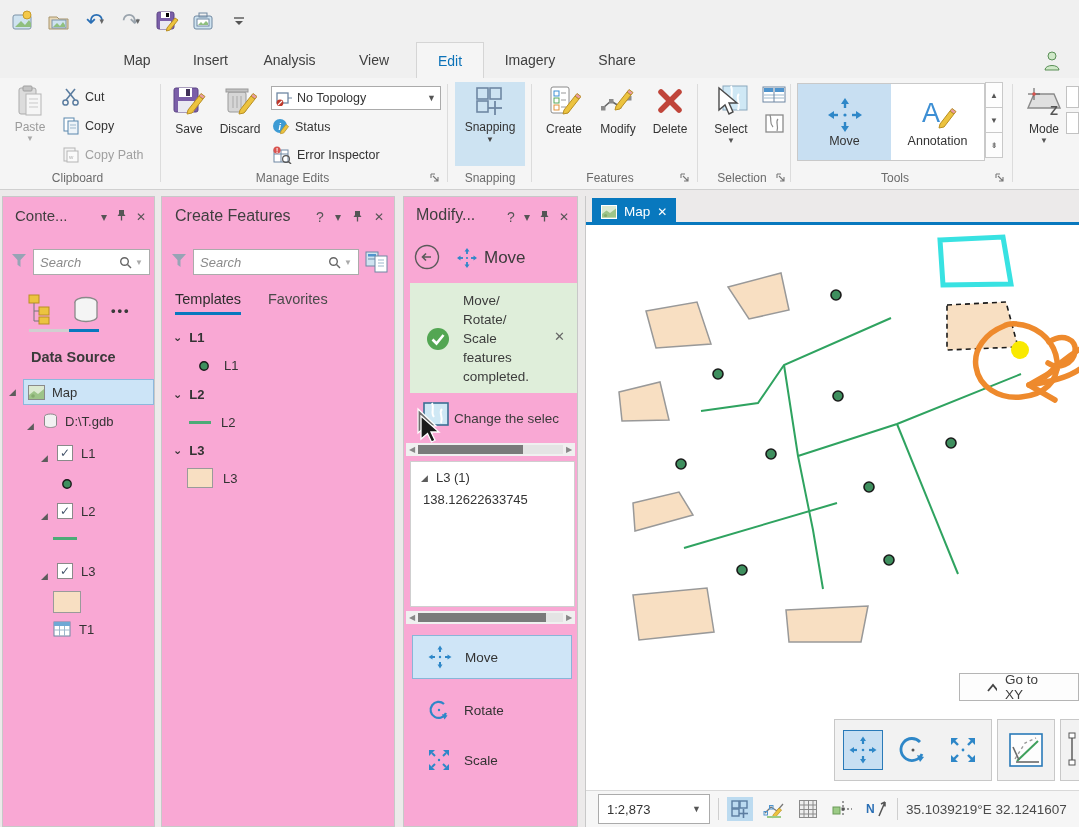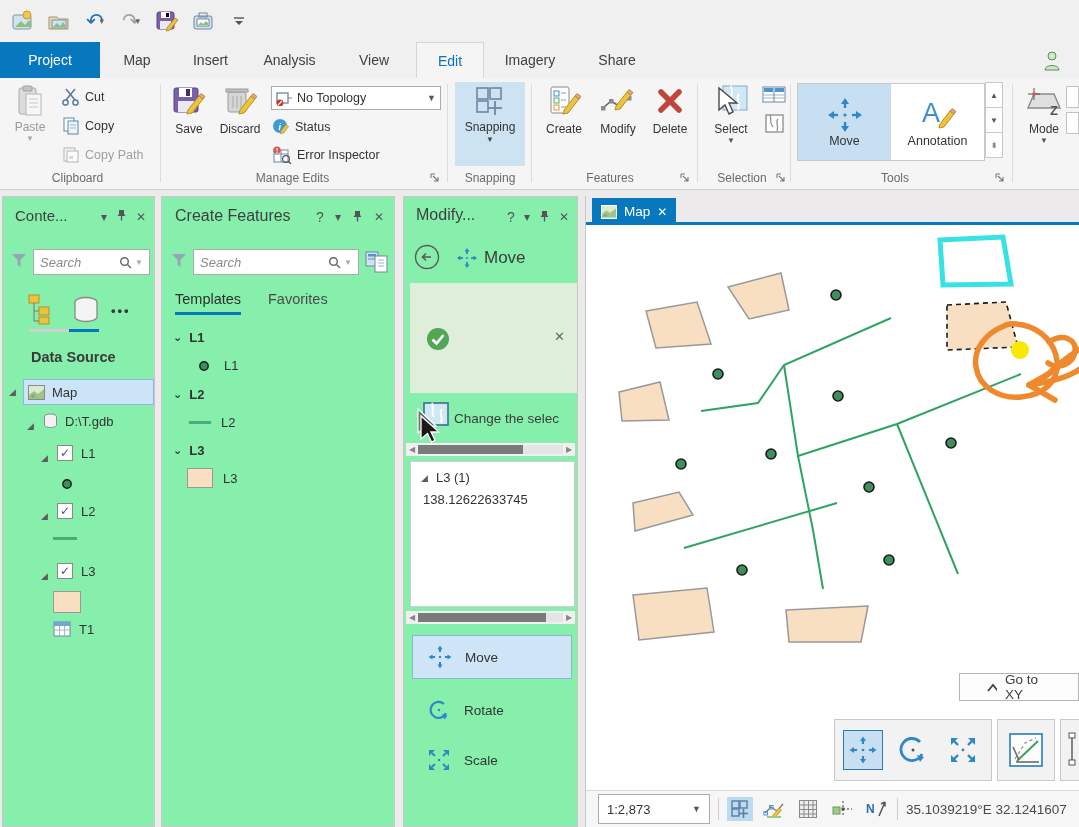--- a/index.html
+++ b/index.html
@@ -39,21 +39,21 @@
   .combo .caret { margin-left:auto; color:#555; font-size:9px; }
   .hl { background:#cde3f2; }
   .gallery { position:absolute; background:#fff; border:1px solid #c9c9c9; display:flex; }
   .gcell { width:93px; height:76px; display:flex; flex-direction:column; align-items:center; justify-content:center; font-size:12.5px; color:#333; cursor:default; }
   .gcell.sel { background:#c8dff2; }
   .spincol { position:absolute; display:flex; flex-direction:column; }
   .spinbtn { width:18px; height:26px; background:#fdfdfd; border:1px solid #c9c9c9; margin-top:-1px; display:flex; align-items:center; justify-content:center; color:#555; font-size:8px; }
   .partialbox { position:absolute; background:#fff; border:1px solid #c2c2c2; }
 
   
-  .panel { position:absolute; top:6px; height:631px; background:#86efac; border:1px solid #c8c8c8; overflow:hidden;padding-left:20px; }
+  .panel { position:absolute; top:6px; height:631px; background:#f9a8d4; border:1px solid #c8c8c8; overflow:hidden;padding-left:20px; }
   #workspace { position:absolute; left:0; top:190px; width:1079px; height:637px; background:#eceaea; }
   .ptitle { position:absolute; font-size:15px; color:#3f3f3f; white-space:nowrap; }
   .pctrl { position:absolute; display:flex; align-items:center; gap:12px; color:#555; font-size:12px; }
   .pctrl span { cursor:default; }
   .searchbox { position:absolute; height:26px; background:#fff; border:1px solid #ababab; display:flex; align-items:center; padding:0 6px; }
   .searchbox .ph { font-style:italic; color:#8a8a8a; font-size:13px; flex:1; }
   .searchbox .mini-caret { color:#aaa; font-size:8px; margin-left:3px; }
   .treelbl { font-size:13px; color:#333; white-space:nowrap; }
   .expander { color:#5c5c5c; font-size:9px; display:inline-block; transform:rotate(0deg); }
   .checkbox { width:16px; height:16px; background:#fff; border:1px solid #8a8a8a; display:inline-flex; align-items:center; justify-content:center; color:#44546a; font-size:12px; font-weight:bold; }
@@ -136,21 +136,20 @@
       <div class="qat-btn">
         <svg width="12" height="12">
             <line x1="1" y1="3" x2="11" y2="3" stroke="#555" stroke-width="1.4"></line>
             <path d="M2 6 L10 6 L6 10 Z" fill="#555"></path>
           </svg>
       </div>
     </div>
   </div>
 
   <div id="tabrow">
-    <div class="rtab project" style="left:0;width:100px;">Project</div>
     <div class="rtab" style="left:100px;width:74px;">Map</div>
     <div class="rtab" style="left:174px;width:73px;">Insert</div>
     <div class="rtab" style="left:247px;width:85px;">Analysis</div>
     <div class="rtab" style="left:332px;width:84px;">View</div>
     <div class="rtab active" style="left:416px;width:68px;">Edit</div>
     <div class="rtab" style="left:484px;width:92px;">Imagery</div>
     <div class="rtab" style="left:576px;width:82px;">Share</div>
     <div class="person">
       <svg width="18" height="20">
           <circle cx="9" cy="5" r="4" fill="#cfe8c8" stroke="#5a8f57"></circle>
@@ -594,20 +593,21 @@
             </g>
           </svg>
       </div>
       <div class="abs" style="left:80px;top:51px;font-size:17px;color:#3c3c3c;">Move</div>
 
       <div class="msgbox" style="left:6px;top:86px;right:0;height:110px;">
         <svg class="abs" style="left:16px;top:44px;" width="24" height="24">
             <circle cx="12" cy="12" r="11" fill="#53a653"></circle>
             <path d="M6.5 12.5 L10.5 16.5 L17.5 8" fill="none" stroke="#fff" stroke-width="2.6"></path>
           </svg>
+        <div class="abs" style="left:53px;top:8px;width:78px;font-size:13.5px;line-height:19px;color:#3c3c3c;">Move/ Rotate/ Scale features completed.</div>
         <span class="abs" style="right:12px;top:46px;color:#666;font-size:13px;">✕</span>
       </div>
 
       <div class="abs" style="left:12px;top:204px;">
         <svg width="34" height="34">
             <rect x="8" y="2" width="24" height="22" fill="#cfe8f5" stroke="#3a6f94" stroke-width="1.6"></rect>
             <path d="M16 2 c3 6 -2 9 2 14 M26 8 c-4 4 2 7 -1 14" fill="none" stroke="#fff" stroke-width="2"></path>
             <path d="M2 8 L2 32 L9 26 L13 34 L16 32.5 L12.5 25 L20 25 Z" fill="#6e6e6e" stroke="#fff" stroke-width="1.2"></path>
           </svg>
       </div>

